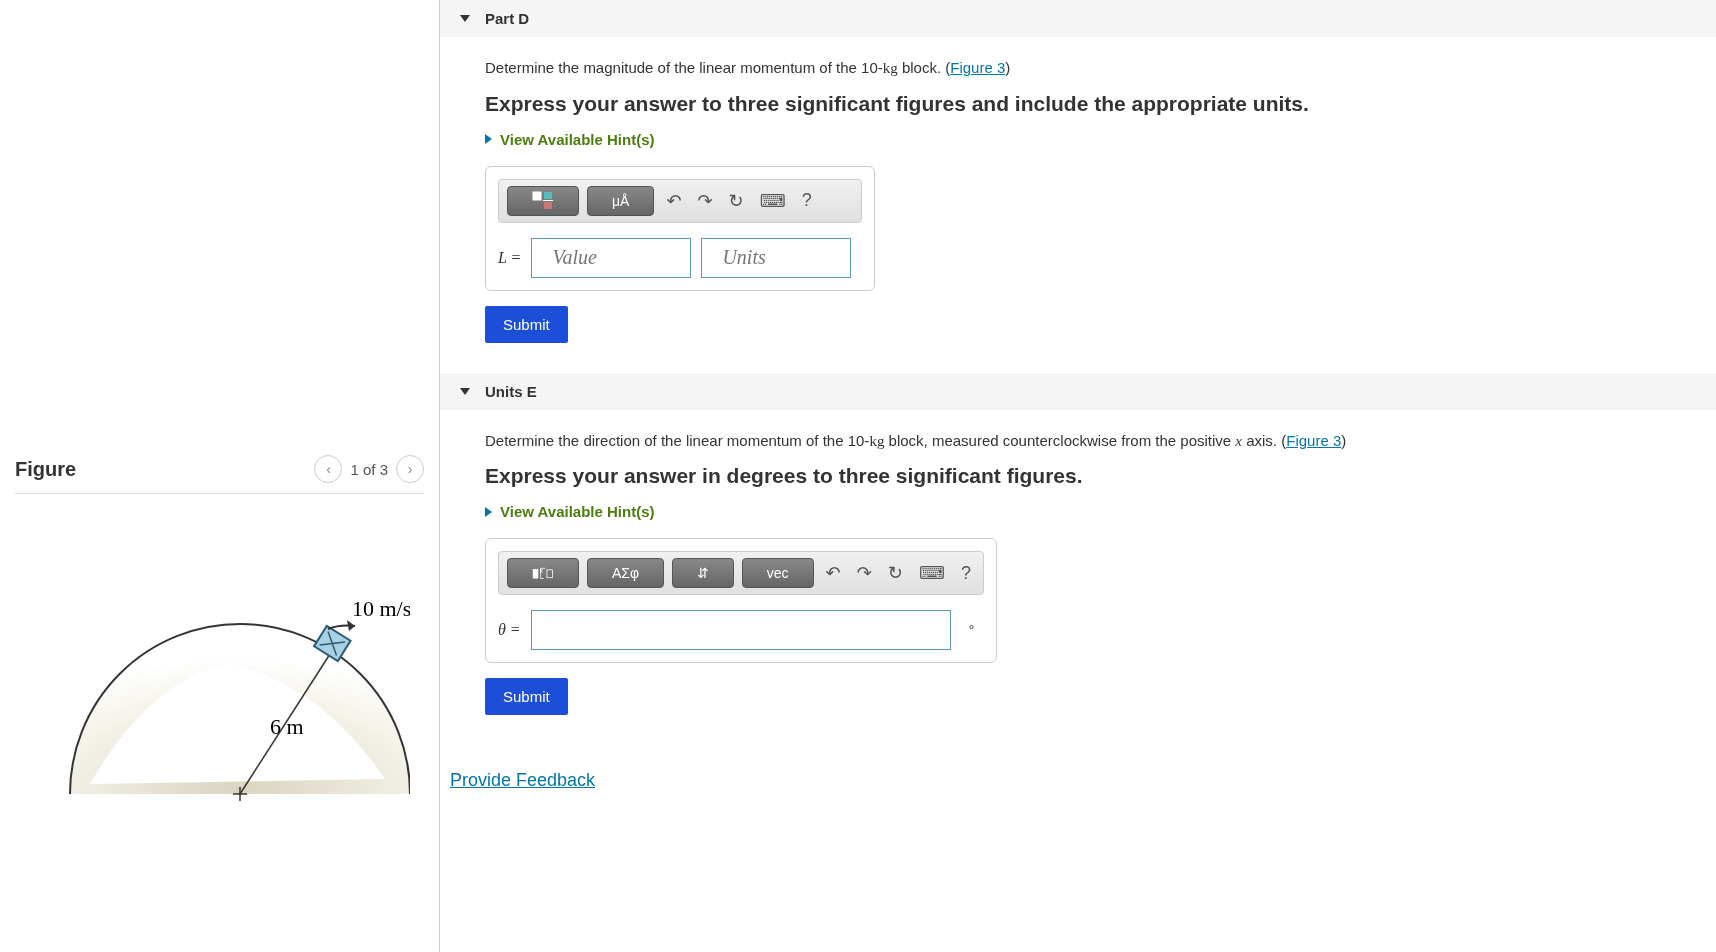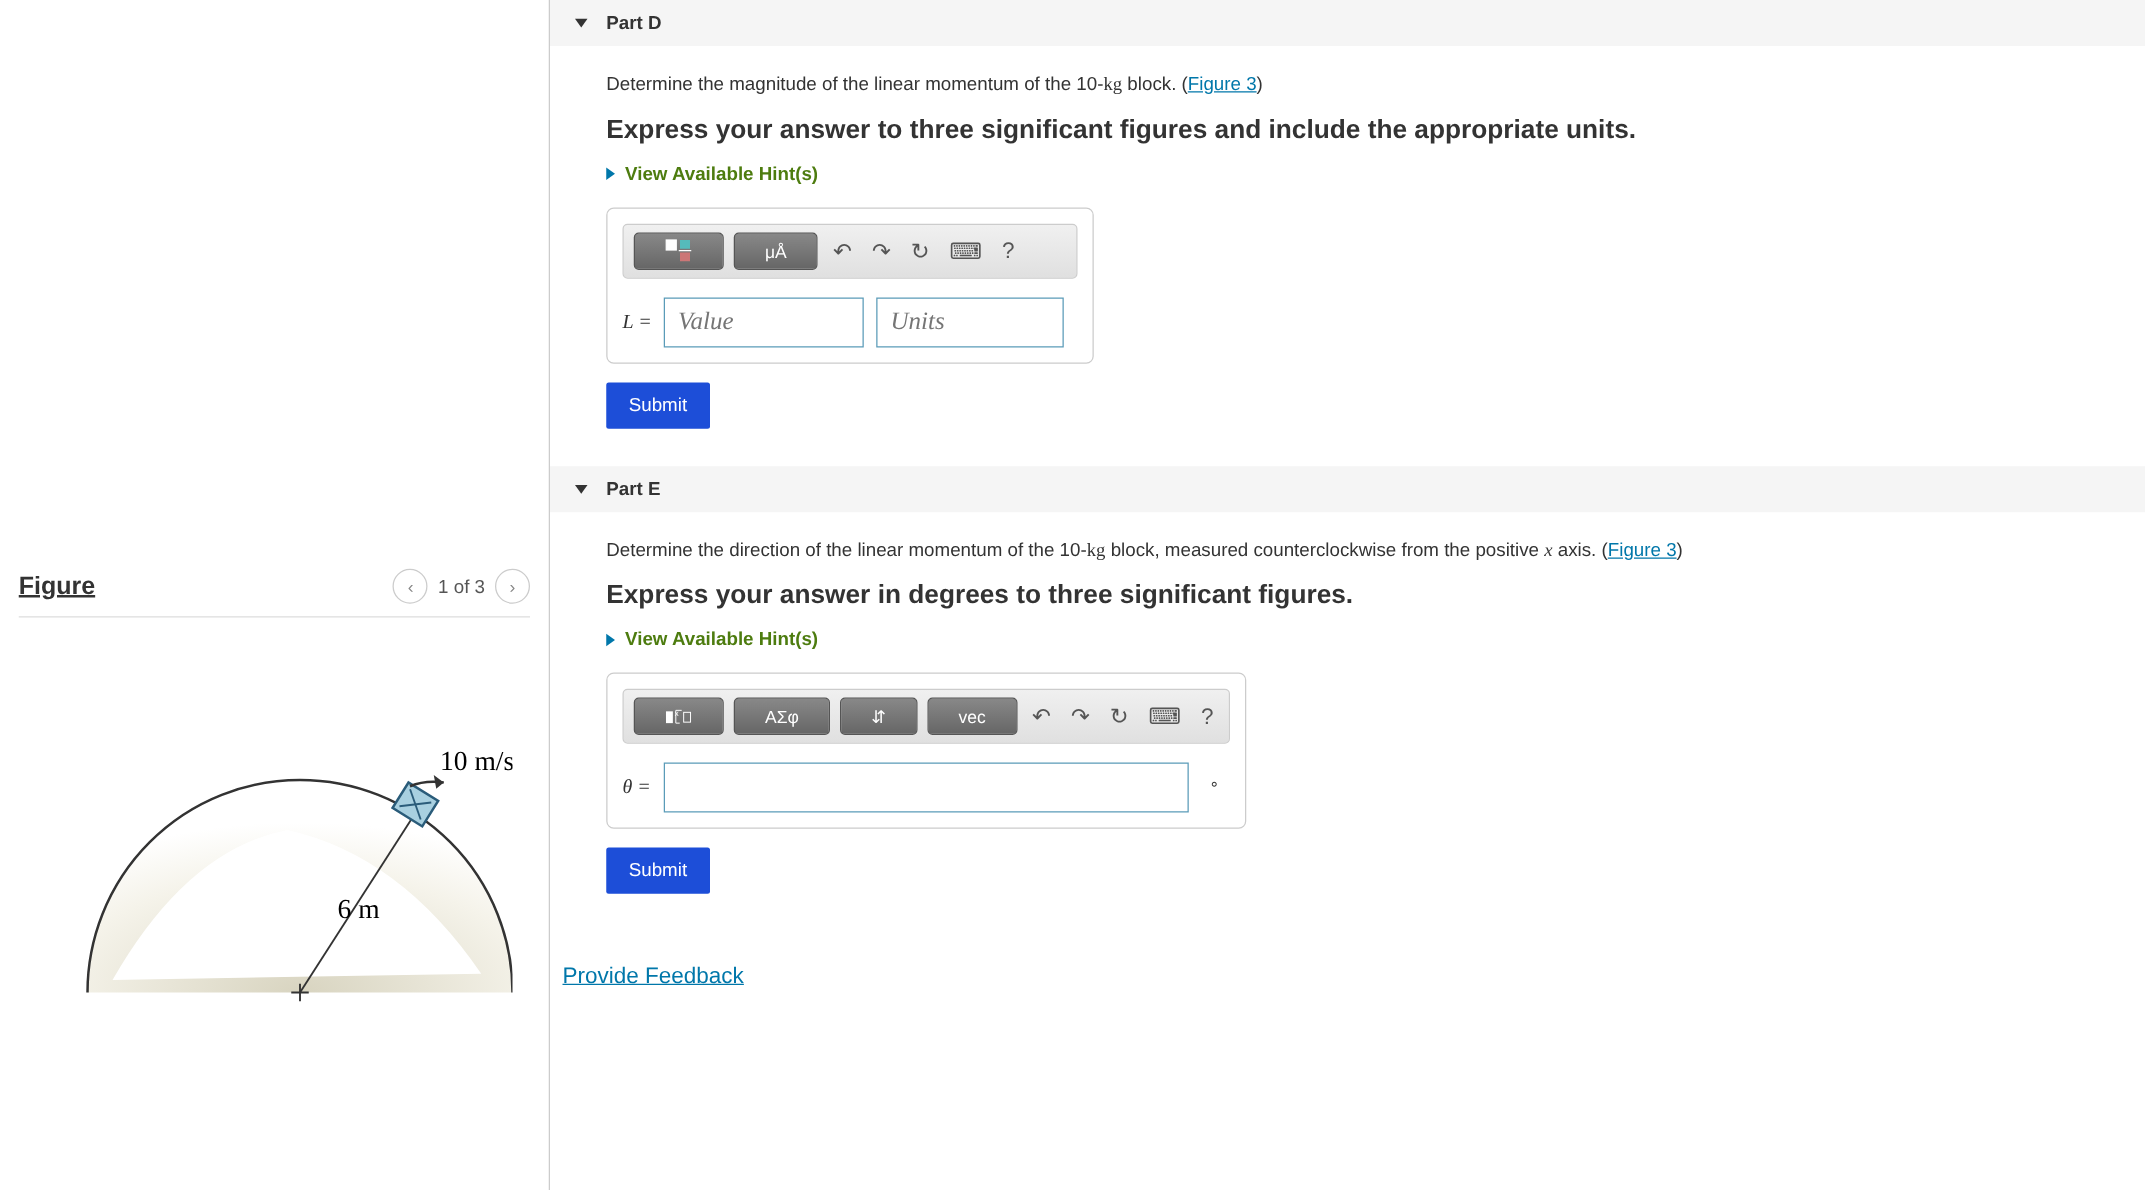--- a/index.html
+++ b/index.html
@@ -1,41 +1,41 @@
 <!DOCTYPE html>
 <html><head>
 <meta charset="utf-8">
 <style>
 * { box-sizing: border-box; margin: 0; padding: 0; }
 body { font-family: Arial, Helvetica, sans-serif; font-size: 14px; color: #333; background: #fff; }
 .container { display: flex; width: 100%; min-height: 952px; }
 .left-panel { width: 440px; padding: 10px 15px; border-right: 1px solid #ccc; position: relative; }
 .right-panel { flex: 1; padding: 0; }
 .figure-header { display: flex; justify-content: space-between; align-items: center; padding: 5px 0 10px 0; border-bottom: 1px solid #ddd; margin-top: 440px; }
-.figure-title { font-size: 20px; font-weight: bold; color: #333; text-decoration: underline; }
+.figure-title { font-size: 20px; font-weight: bold; color: #333; }
 .figure-nav { display: flex; align-items: center; gap: 8px; font-size: 15px; color: #555; }
 .nav-btn { width: 28px; height: 28px; border-radius: 50%; border: 1px solid #ccc; background: #fff; display: flex; align-items: center; justify-content: center; cursor: pointer; color: #888; font-size: 14px; }
 .figure-img { margin-top: 60px; display: flex; justify-content: center; }
 .part-section { background: #f5f5f5; padding: 0; margin-bottom: 0; }
 .part-header { display: flex; align-items: center; padding: 10px 20px; cursor: pointer; }
 .caret-down { width: 0; height: 0; border-left: 5px solid transparent; border-right: 5px solid transparent; border-top: 7px solid #333; margin-right: 15px; }
 .caret-right { width: 0; height: 0; border-top: 5px solid transparent; border-bottom: 5px solid transparent; border-left: 7px solid #0077aa; margin-right: 8px; display: inline-block; }
 .part-title { font-weight: bold; font-size: 15px; }
 .part-body { padding: 20px 45px 30px 45px; background: #fff; }
 .prompt { font-size: 15px; margin-bottom: 12px; line-height: 1.5; }
 .instr { font-weight: bold; font-size: 21px; margin-bottom: 15px; }
 .link { color: #0077aa; text-decoration: underline; cursor: pointer; }
 .hints { color: #4d7c0f; font-weight: bold; font-size: 15px; cursor: pointer; display: flex; align-items: center; margin-bottom: 18px; }
 .answer-box { border: 1px solid #ccc; border-radius: 6px; padding: 12px; display: inline-block; min-width: 390px; }
 .toolbar { background: linear-gradient(#f0f0f0,#e0e0e0); border: 1px solid #ccc; border-radius: 4px; padding: 6px 8px; display: flex; align-items: center; gap: 8px; margin-bottom: 15px; }
 .tb-btn { background: linear-gradient(#888,#666); color: #fff; border: 1px solid #555; border-radius: 4px; padding: 4px 24px; font-size: 14px; cursor: pointer; min-width: 30px; height: 30px; display: flex; align-items: center; justify-content: center; }
 .tb-icon { color: #555; font-size: 18px; cursor: pointer; padding: 0 4px; }
 .eq-row { display: flex; align-items: center; gap: 10px; }
 .eq-label { font-style: italic; font-family: 'Times New Roman', serif; font-size: 16px; }
-.eq-input { border: 1px solid #5a9bb8; height: 40px; font-size: 20px; font-style: italic; font-family: 'Times New Roman', serif; padding: 0 10px; color: #999; }
+.eq-input { border: 1px solid #5a9bb8; height: 40px; font-size: 20px; font-style: italic; font-family: 'Times New Roman', serif; padding: 0 20px; color: #999; }
 .value-input { width: 160px; }
 .units-input { width: 150px; }
 .theta-input { width: 420px; font-style: normal; color: #333; background: #fff; }
 .deg-symbol { font-size: 14px; margin-left: 8px; }
 .submit-btn { background: #1d4ed8; color: #fff; border: none; padding: 10px 18px; font-size: 15px; cursor: pointer; margin-top: 15px; border-radius: 2px; }
 .feedback { color: #0077aa; text-decoration: underline; font-size: 18px; cursor: pointer; padding: 25px 10px; display: inline-block; }
 .kg { font-family: 'Times New Roman', serif; }
 .x-axis { font-style: italic; font-family: 'Times New Roman', serif; }
 svg.math-icon { width: 22px; height: 20px; }
 </style>
@@ -120,21 +120,21 @@
           <input class="eq-input units-input" placeholder="Units" style="">
         </div>
       </div>
       <div><button class="submit-btn">Submit</button></div>
     </div>
 
     
     <div class="part-section">
       <div class="part-header">
         <span class="caret-down"></span>
-        <span class="part-title">Part E</span>
+        <span class="part-title">Units E</span>
       </div>
     </div>
     <div class="part-body">
       <p class="prompt">
         <span>Determine the direction of the linear momentum of the 10-</span><span class="kg">kg</span><span> block, measured counterclockwise from the positive </span><span class="x-axis">x</span><span> axis. (</span><span class="link">Figure 3</span><span>)</span>
       </p>
       <p class="instr">Express your answer in degrees to three significant figures.</p>
       <div class="hints">
         <span class="caret-right"></span>
         <span>View Available Hint(s)</span>

